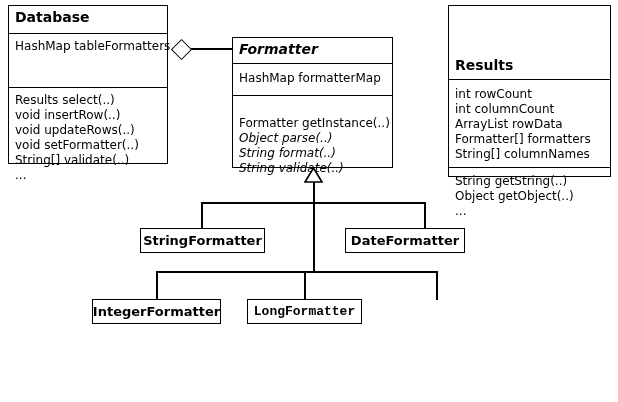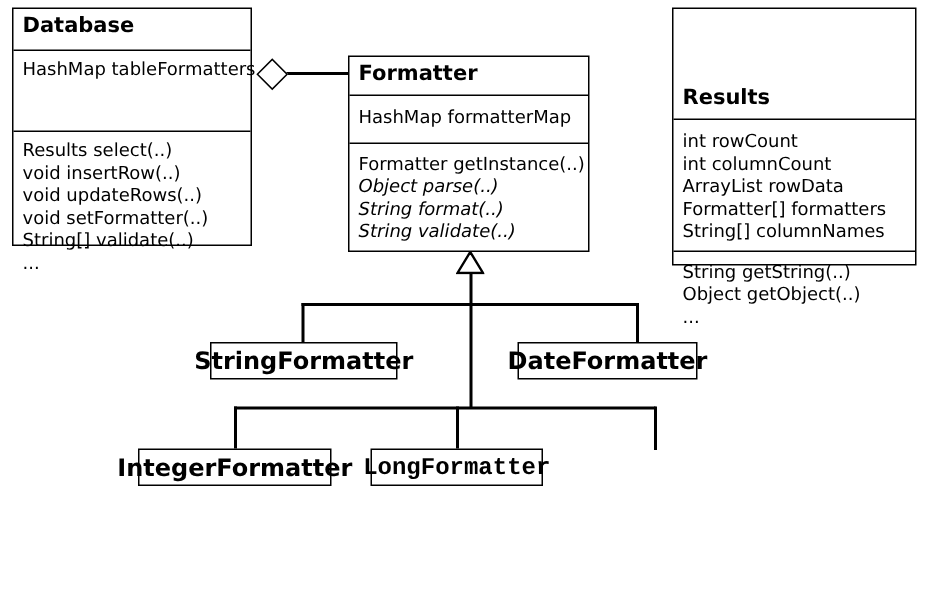--- a/index.html
+++ b/index.html
@@ -32,20 +32,21 @@
   .compartment + .compartment {
     border-top: 1px solid #000000;
   }
   .class-name {
     font-size: 14px;
     font-weight: bold;
     line-height: 16px;
     white-space: nowrap;
   }
   .class-name.abstract {
+    font-style: italic;
   }
   .member {
     font-size: 12px;
     line-height: 15px;
     white-space: nowrap;
     font-weight: normal;
   }
   .member.abstract {
     font-style: italic;
   }
@@ -55,21 +56,21 @@
     position: absolute;
     box-sizing: border-box;
     border: 1px solid #000000;
     background: #ffffff;
     display: flex;
     align-items: center;
     justify-content: center;
     z-index: 5;
   }
   .uml-simple .class-name {
-    font-size: 16px;
+    font-size: 13px;
     font-weight: bold;
   }
 
   
   .line-h {
     position: absolute;
     height: 0;
     border-top: 2px solid #000000;
     z-index: 2;
   }
@@ -121,21 +122,21 @@
     </div>
   </div>
 
   <div class="uml-class" style="left:232px; top:37px; width:161px; height:131px;">
     <div class="compartment" style="height:25px;">
       <div class="class-name abstract">Formatter</div>
     </div>
     <div class="compartment" style="height:32px; padding-top:7px;">
       <div class="member">HashMap formatterMap</div>
     </div>
-    <div class="compartment" style="padding-top:6px;">
+    <div class="compartment" style="padding-top:20px;">
       <div class="member">Formatter getInstance(..)</div>
       <div class="member abstract">Object parse(..)</div>
       <div class="member abstract">String format(..)</div>
       <div class="member abstract">String validate(..)</div>
     </div>
   </div>
 
   <div class="uml-class" style="left:448px; top:5px; width:163px; height:172px;">
     <div class="compartment" style="height:25px;margin-top:48px;">
       <div class="class-name">Results</div>

